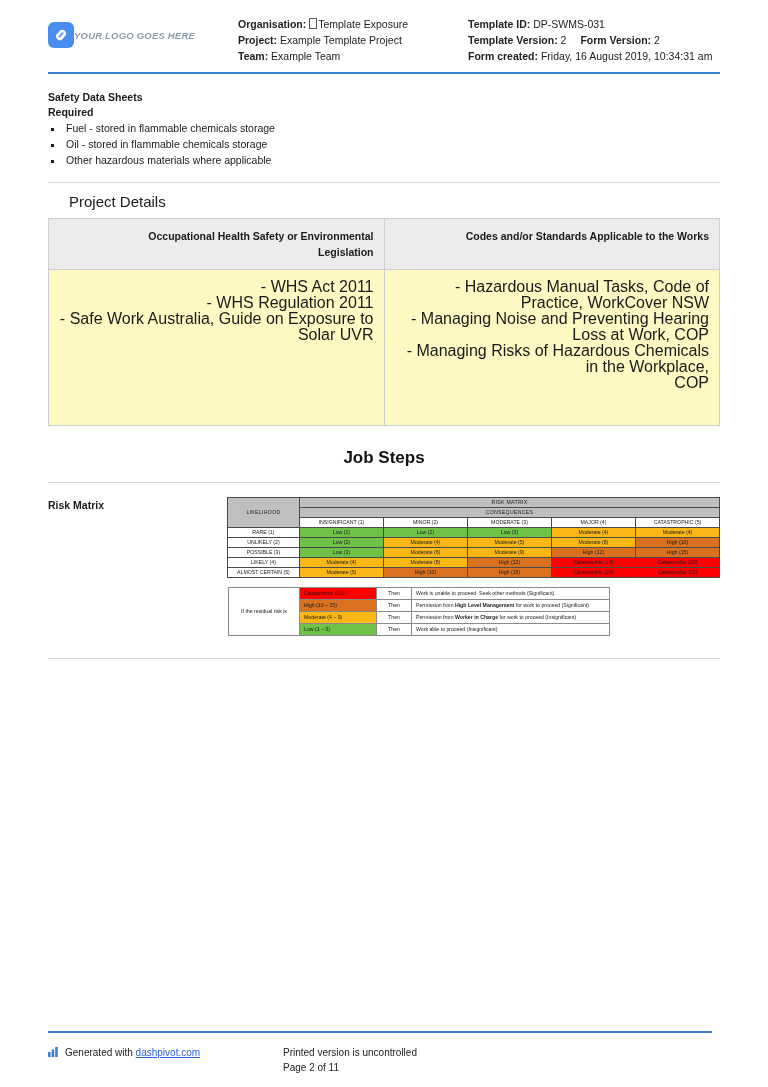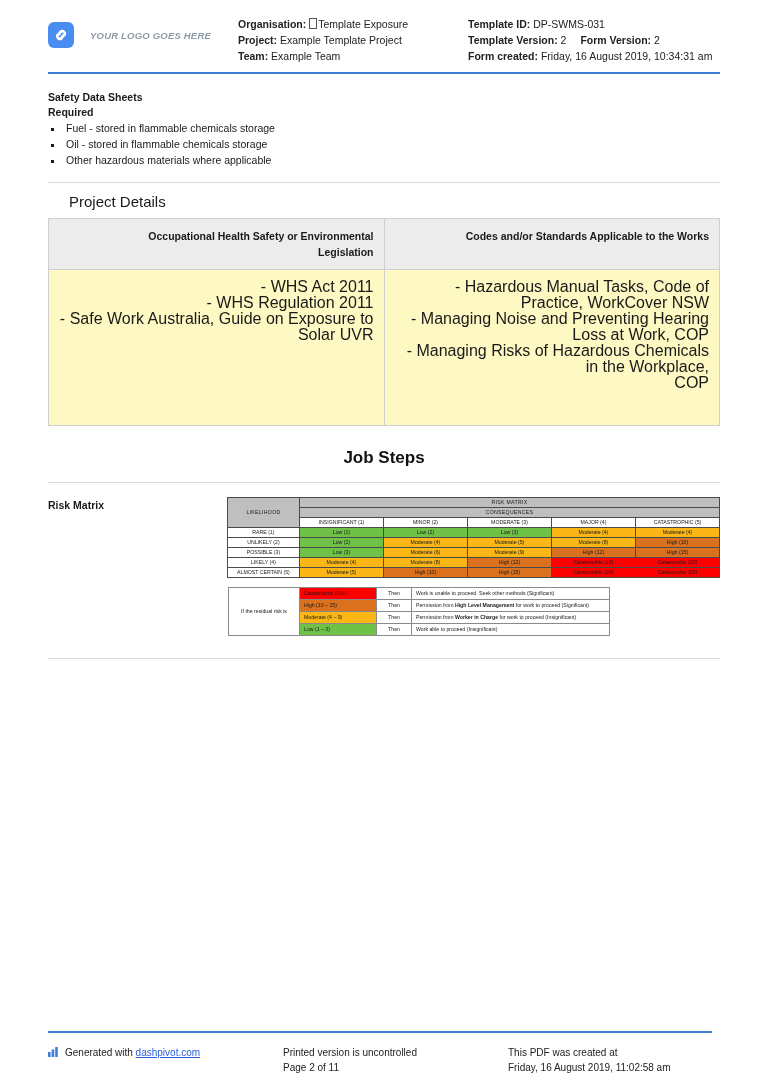--- a/index.html
+++ b/index.html
@@ -26,21 +26,21 @@
   .header {
     display: flex;
     align-items: flex-start;
     padding: 16px 48px 0 48px;
     box-sizing: border-box;
   }
   .logo-block {
     width: 190px;
     display: flex;
     align-items: center;
-    gap: 16px;
+    gap: 0;
     padding-top: 6px;
   }
   .logo-mark {
     width: 26px;
     height: 26px;
     border-radius: 6px;
     background: #4a8df0;
     display: flex;
     align-items: center;
     justify-content: center;
@@ -484,20 +484,16 @@
             <rect x="3.6" y="2.5" width="2.6" height="7.5" fill="#3d7fd6"></rect>
             <rect x="7.2" y="0" width="2.6" height="10" fill="#3d7fd6"></rect>
           </svg>
         </span>
         <span><span>Generated with</span> <a class="f-link" href="#">dashpivot.com</a></span>
       </div>
       <div class="f-col-2">
         <div>Printed version is uncontrolled</div>
         <div>Page 2 of 11</div>
       </div>
-      <div class="f-col-3">
-        <div>This PDF was created at</div>
-        <div>Friday, 16 August 2019, 11:02:58 am</div>
-      </div>
     </div>
   </div>
 
 </div>
 
 </body></html>

